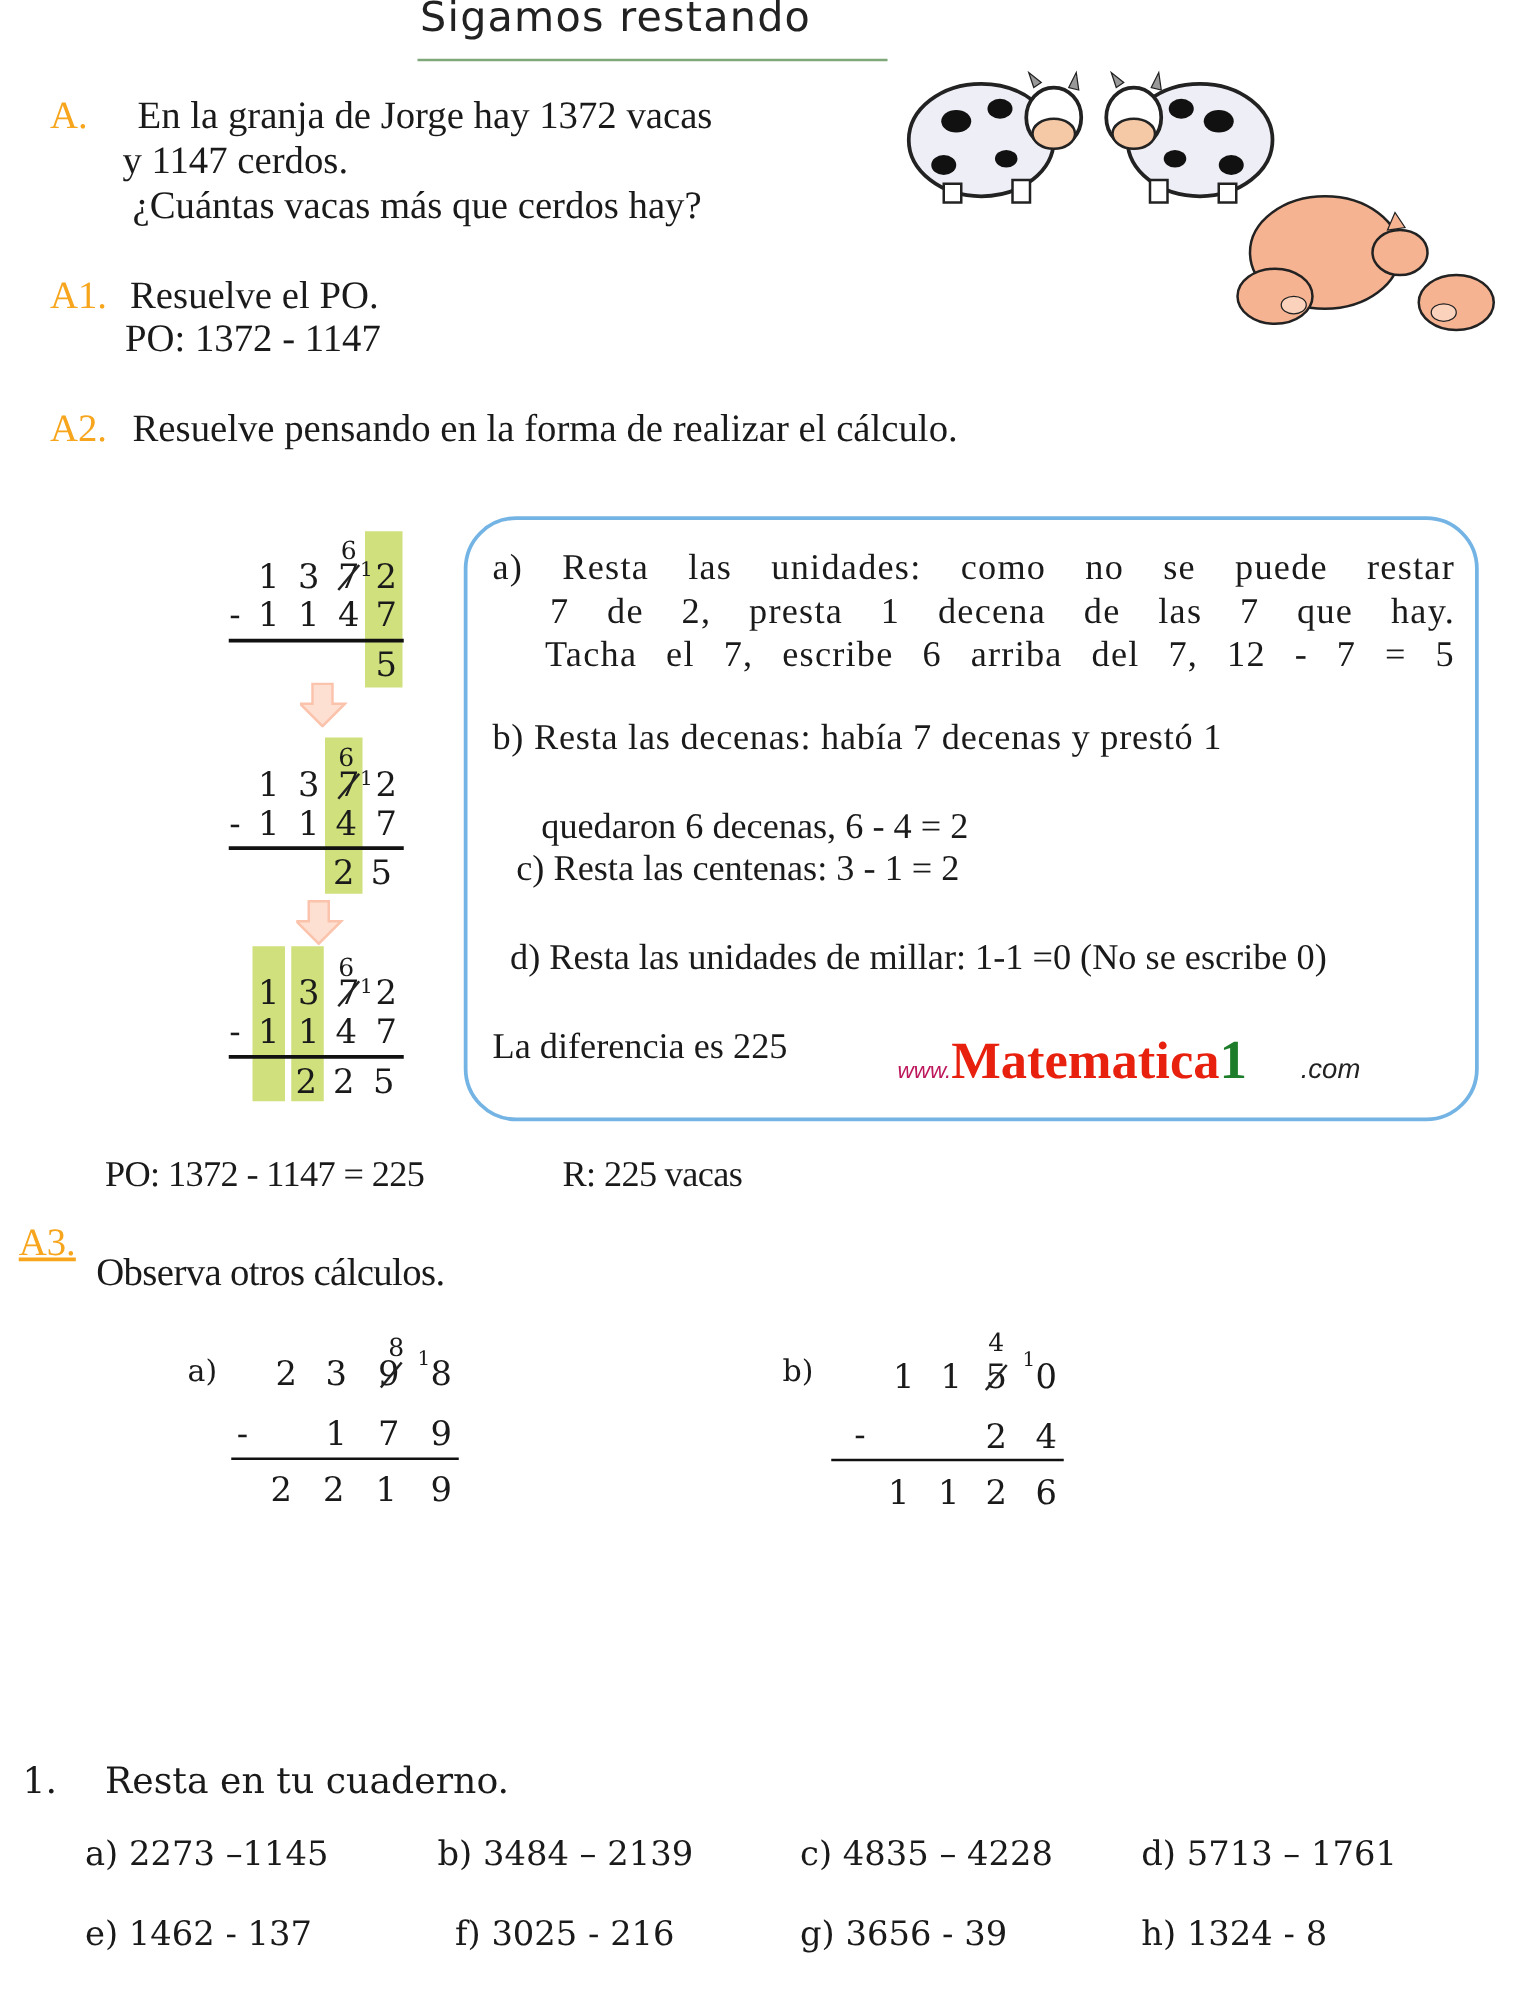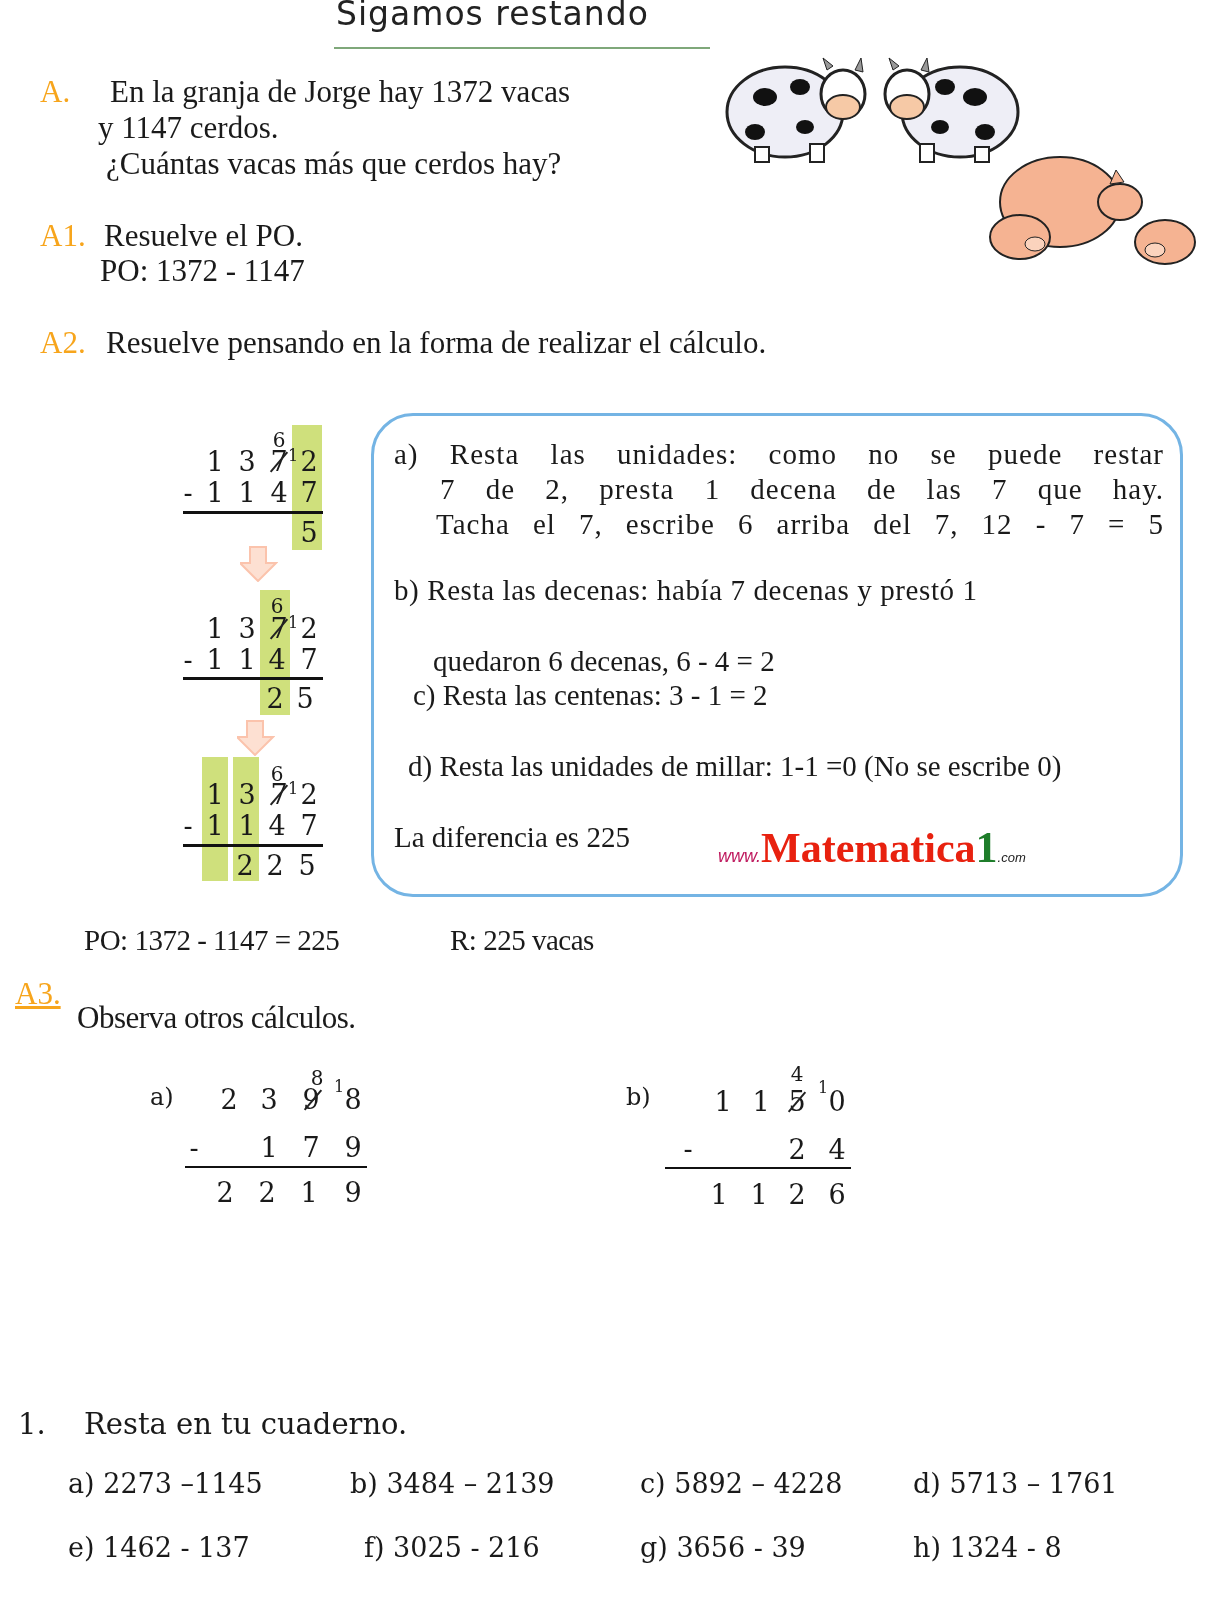--- a/index.html
+++ b/index.html
@@ -151,21 +151,21 @@
 <div class="abs step just" style="left:394px;top:437px;width:770px;letter-spacing:1px;">a) Resta las unidades: como no se puede restar</div>
 <div class="abs step just" style="left:440px;top:472px;width:724px;letter-spacing:1px;">7 de 2, presta 1 decena de las 7 que hay.</div>
 <div class="abs step just" style="left:436px;top:507px;width:728px;letter-spacing:1px;">Tacha el 7, escribe 6 arriba del 7, 12 - 7 = 5</div>
 <div class="abs step" style="left:394px;top:573px;letter-spacing:0.6px;">b) Resta las decenas: había 7 decenas y prestó 1</div>
 <div class="abs step" style="left:433px;top:608px;margin-top:36px;">quedaron 6 decenas,  6 - 4 = 2</div>
 <div class="abs step" style="left:394px;top:678px;margin-left:19px;">c) Resta las centenas: 3 - 1 = 2</div>
 <div class="abs step" style="left:408px;top:749px;">d) Resta las unidades de millar: 1-1 =0 (No se escribe 0)</div>
 <div class="abs step" style="left:394px;top:820px;">La diferencia es 225</div>
 
 <div class="abs" style="left:718px;top:822px;white-space:nowrap;">
-  <span style="font-family:'Liberation Sans',sans-serif;font-style:italic;font-size:18px;color:#be185d;">www.</span><span class="logo" style="font-size:42px;color:#e8210f;">Matematica</span><span class="logo" style="font-size:44px;color:#1e7d2a;">1</span><span style="font-family:'Liberation Sans',sans-serif;font-style:italic;font-size:13px;color:#222;">.com</span>
+  <span style="font-family:'Liberation Sans',sans-serif;font-style:italic;font-size:18px;color:#be185d;">www.</span><span class="logo" style="font-size:42px;color:#e8210f;">Matematica</span><span class="logo" style="font-size:44px;color:#1e7d2a;">1</span><span style="font-family:'Liberation Sans',sans-serif;font-style:italic;font-size:22px;color:#222;margin-left:43px;">.com</span>
 </div>
 
 <div class="abs txt" style="left:84px;top:922px;font-size:29px;letter-spacing:-0.5px;">PO: 1372 - 1147 = 225</div>
 <div class="abs txt" style="left:450px;top:922px;font-size:29px;letter-spacing:-0.5px;">R: 225 vacas</div>
 
 <div class="abs txt lbl" style="left:15px;top:976px;text-decoration:underline;">A3.</div>
 <div class="abs txt" style="left:77px;top:1000px;letter-spacing:-0.5px;">Observa otros cálculos.</div>
 
 <div class="abs ex" style="left:0;top:0;">
   <div class="abs" style="left:150px;top:1083px;font-size:24px;">a)</div>
@@ -204,18 +204,18 @@
   <div class="digit" style="left:744px;top:1180px;">1</div>
   <div class="digit" style="left:782px;top:1180px;">2</div>
   <div class="digit" style="left:822px;top:1180px;">6</div>
 </div>
 
 <div class="abs txt ex" style="left:18px;top:1406px;font-size:29px;">1.</div>
 <div class="abs txt ex" style="left:84px;top:1406px;font-size:29px;">Resta en tu cuaderno.</div>
 
 <div class="abs ex" style="left:68px;top:1468px;">a) 2273 –1145</div>
 <div class="abs ex" style="left:350px;top:1468px;">b) 3484 – 2139</div>
-<div class="abs ex" style="left:640px;top:1468px;">c) 5892 – 4228</div>
+<div class="abs ex" style="left:640px;top:1468px;">c) 4835 – 4228</div>
 <div class="abs ex" style="left:913px;top:1468px;">d) 5713 – 1761</div>
 <div class="abs ex" style="left:68px;top:1532px;">e) 1462 - 137</div>
 <div class="abs ex" style="left:364px;top:1532px;">f) 3025 - 216</div>
 <div class="abs ex" style="left:640px;top:1532px;">g) 3656 - 39</div>
 <div class="abs ex" style="left:913px;top:1532px;">h) 1324 - 8</div>
 
 </body></html>

